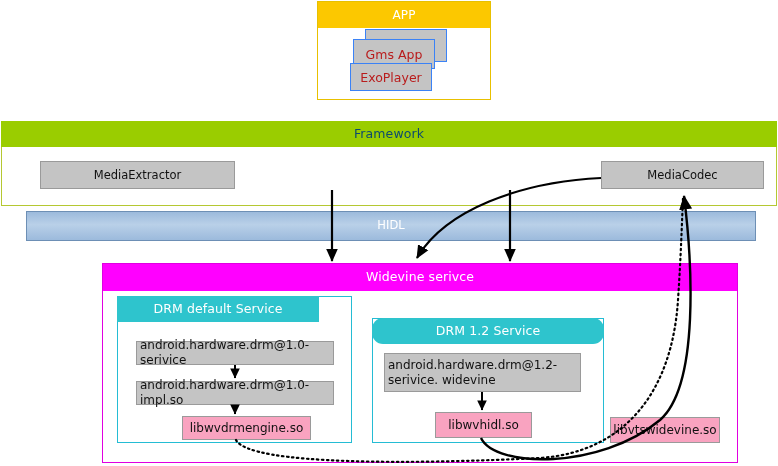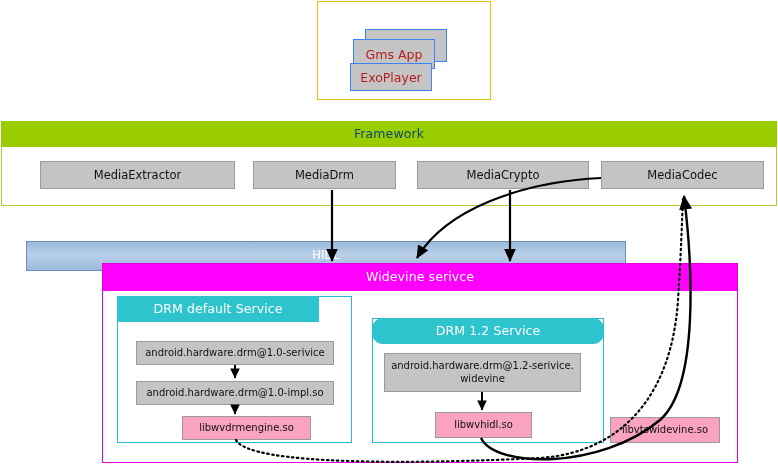--- a/index.html
+++ b/index.html
@@ -69,21 +69,21 @@
     top: 161px; height: 28px;
     white-space: nowrap;
   }
   #fw-mediaextractor { left: 40px;  width: 195px; }
   #fw-mediadrm       { left: 253px; width: 143px; }
   #fw-mediacrypto    { left: 417px; width: 172px; }
   #fw-mediacodec     { left: 601px; width: 163px; }
 
   
   #hidl-bar {
-    left: 26px; top: 241px; width: 600px; height: 30px;
+    left: 26px; top: 211px; width: 730px; height: 30px;
     background: linear-gradient(180deg, #9cbadc 0%, #b9d0e8 45%, #9cbadc 100%);
     border: 1px solid #6d8fb5;
     color: #ffffff;
     font-size: 11.5px;
   }
 
   
   #widevine-group {
     left: 102px; top: 263px; width: 636px; height: 200px;
     border: 1px solid #e000e0;
@@ -104,22 +104,22 @@
     font-size: 12.5px;
     border: 0;
   }
   #drm-default-group  { left: 117px; top: 296px; width: 235px; height: 147px; }
   #drm-default-header { left: 117px; top: 296px; width: 202px; height: 26px; }
   #drm12-group        { left: 372px; top: 318px; width: 232px; height: 125px; }
   #drm12-header       { left: 372px; top: 318px; width: 232px; height: 26px; border-radius: 11px; }
 
   
   .node {
-    display:flex; align-items:center; justify-content:center; text-align:center;
-    font-size: 10px; color:#111;
+    display:flex; align-items:center; justify-content:center; text-align:left;
+    font-size: 12px; color:#111;
     border: 1px solid #9a9a9a;
     line-height: 1.25;
     padding: 8px 3px;
   }
   .node.grey { background:#c4c4c4; }
   .node.pink { background:#f9a3c0; border-color:#9a9a9a; }
 
   #n-drm10-service { left: 136px; top: 341px; width: 198px; height: 24px; }
   #n-drm10-impl    { left: 136px; top: 381px; width: 198px; height: 24px; }
   #n-libwvdrm      { left: 182px; top: 416px; width: 129px; height: 24px; }
@@ -134,31 +134,30 @@
     position:absolute; left:0; top:0; width:778px; height:466px;
     pointer-events:none;
   }
 </style>
 </head>
 <body>
 
 <div id="stage">
 
   <div class="abs" id="app-group"></div>
+  <div class="abs band-title" id="app-header" style="left:318px; top:2px;">APP</div>
 
   <div class="abs app-card" id="app-card-back"></div>
   <div class="abs app-card" id="app-card-mid">Gms App</div>
   <div class="abs app-card" id="app-card-front">ExoPlayer</div>
 
   <div class="abs" id="framework-group"></div>
   <div class="abs band-title" id="framework-header">Framework</div>
 
   <div class="abs fw-box" id="fw-mediaextractor">MediaExtractor</div>
-  <div class="abs fw-box" id="fw-mediadrm">MediaDrm</div>
-  <div class="abs fw-box" id="fw-mediacrypto">MediaCrypto</div>
   <div class="abs fw-box" id="fw-mediacodec">MediaCodec</div>
 
   <div class="abs band-title" id="hidl-bar">HIDL</div>
 
   <div class="abs" id="widevine-group"></div>
   <div class="abs band-title" id="widevine-header">Widevine serivce</div>
 
   <div class="abs svc-group" id="drm-default-group"></div>
   <div class="abs band-title svc-header" id="drm-default-header">DRM default Service</div>
 

